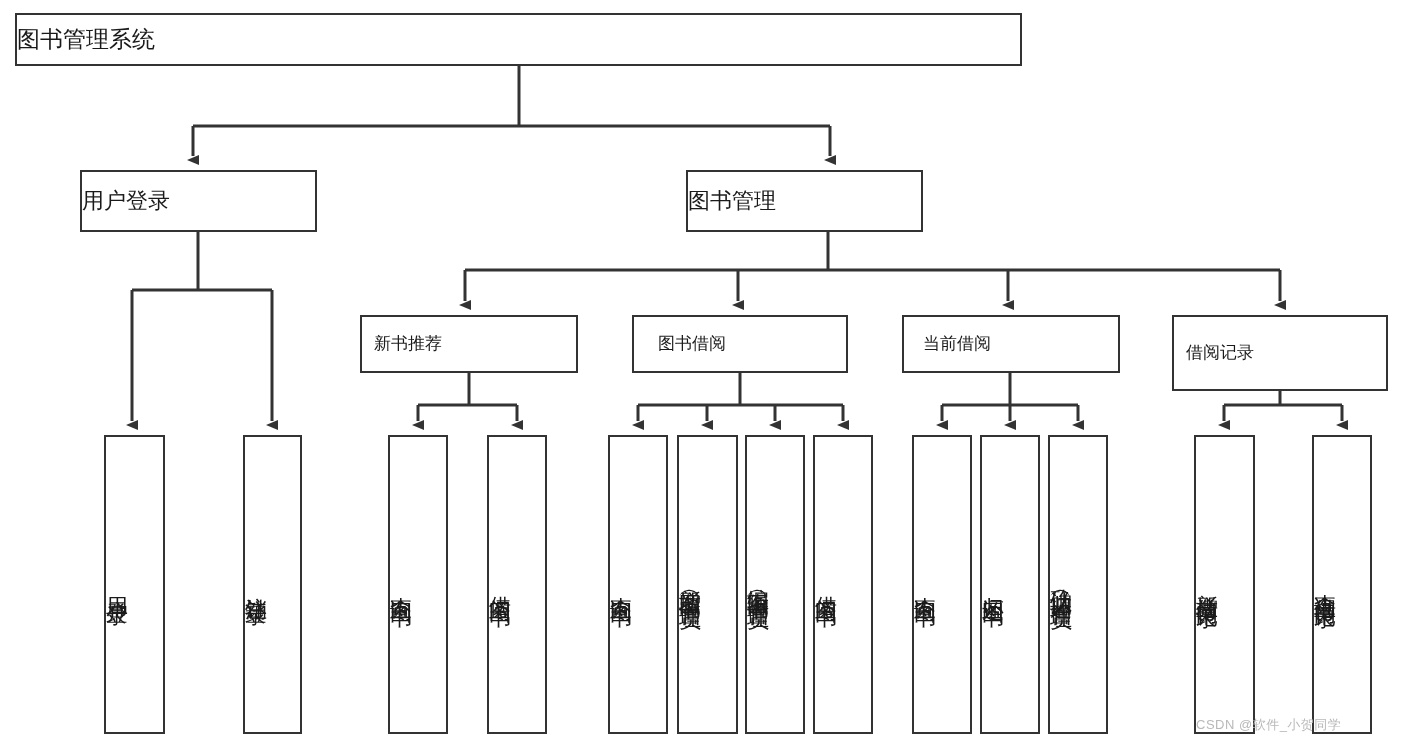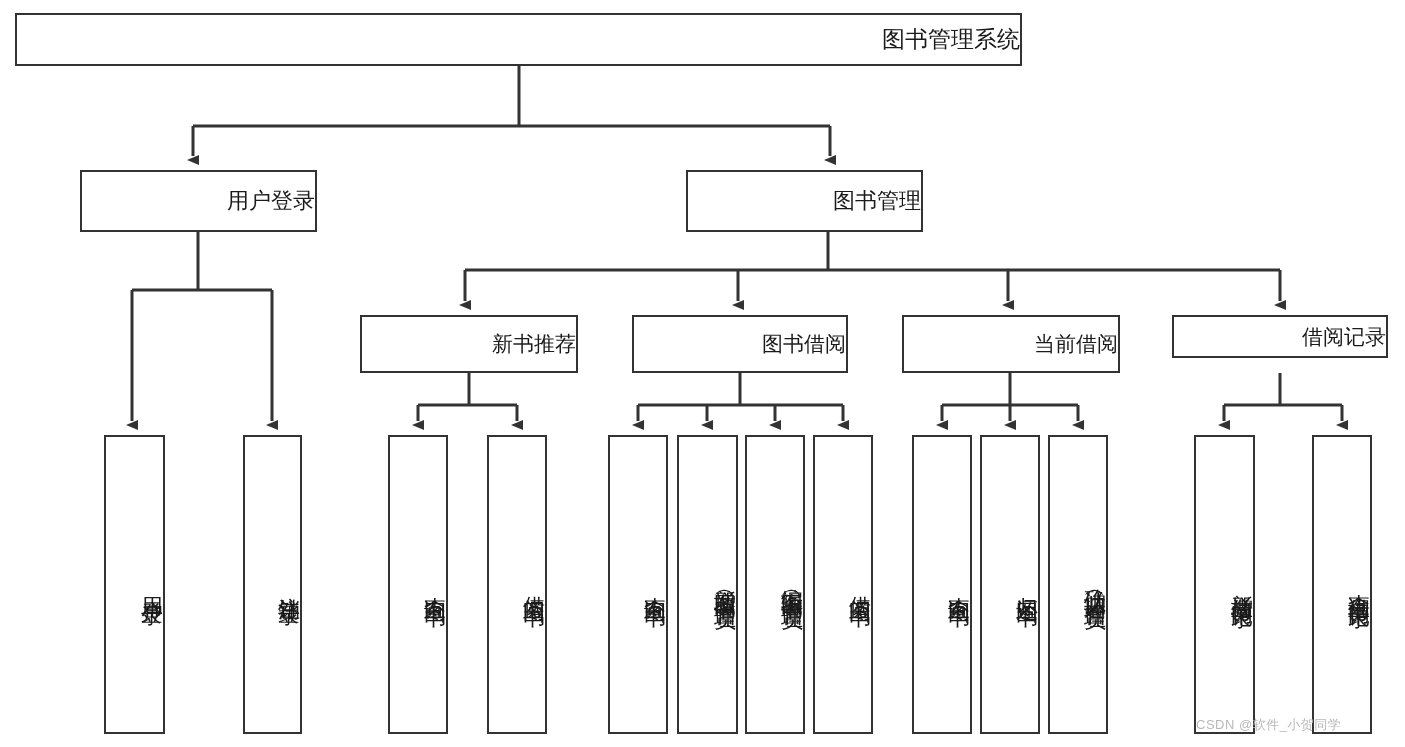--- a/index.html
+++ b/index.html
@@ -25,32 +25,32 @@
     height: 747px;
     pointer-events: none;
   }
   .node {
     position: absolute;
     box-sizing: border-box;
     border: 2px solid #333333;
     background: #ffffff;
     display: flex;
     align-items: center;
-    justify-content: flex-end;
+    justify-content: flex-start;
     color: #1a1a1a;
   }
   .node .label {
     display: block;
     text-align: center;
     line-height: 1.12;
     white-space: nowrap;
   }
   .node-root .label { font-size: 23px; }
   .node-l2 .label  { font-size: 22px; }
-  .node-l3 .label  { font-size: 21px; }
+  .node-l3 .label  { font-size: 17px; margin-left: 12px; }
 
   .node-leaf {
     border-width: 2px;
   }
   .node-leaf .label {
     writing-mode: vertical-rl;
     text-orientation: upright;
     font-size: 22px;
     letter-spacing: 3px;
     line-height: 1;
@@ -127,27 +127,27 @@
   <div class="node node-l2" style="left: 80px; top: 170px; width: 237px; height: 62px; border-color: rgb(51, 51, 51); background: rgb(255, 255, 255); color: rgb(26, 26, 26);">
     <span class="label">用户登录</span>
   </div>
   <div class="node node-l2" style="left: 686px; top: 170px; width: 237px; height: 62px; border-color: rgb(51, 51, 51); background: rgb(255, 255, 255); color: rgb(26, 26, 26);">
     <span class="label">图书管理</span>
   </div>
 
   <div class="node node-l3" style="left: 360px; top: 315px; width: 218px; height: 58px; border-color: rgb(51, 51, 51); background: rgb(255, 255, 255); color: rgb(26, 26, 26);">
     <span class="label">新书推荐</span>
   </div>
-  <div class="node node-l3" style="left: 632px; top: 315px; width: 216px; height: 58px; border-color: rgb(51, 51, 51); background: rgb(255, 255, 255); color: rgb(26, 26, 26);">
+  <div class="node node-l3" style="left: 632px; top: 315px; width: 216px; height: 58px; border-color: rgb(51, 51, 51); background: rgb(255, 255, 255); color: rgb(26, 26, 26); padding-left: 12px;">
     <span class="label">图书借阅</span>
   </div>
   <div class="node node-l3" style="left: 902px; top: 315px; width: 218px; height: 58px; border-color: rgb(51, 51, 51); background: rgb(255, 255, 255); color: rgb(26, 26, 26); padding-left: 7px;">
     <span class="label">当前借阅</span>
   </div>
-  <div class="node node-l3" style="left: 1172px; top: 315px; width: 216px; height: 43px; border-color: rgb(51, 51, 51); background: rgb(255, 255, 255); color: rgb(26, 26, 26);">
+  <div class="node node-l3" style="left: 1172px; top: 315px; width: 216px; height: 76px; border-color: rgb(51, 51, 51); background: rgb(255, 255, 255); color: rgb(26, 26, 26);">
     <span class="label">借阅记录</span>
   </div>
 
   <div class="node node-leaf" style="left: 104px; top: 435px; width: 61px; height: 299px; border-color: rgb(51, 51, 51); background: rgb(255, 255, 255); color: rgb(26, 26, 26);">
     <span class="label">用户登录</span>
   </div>
   <div class="node node-leaf" style="left: 243px; top: 435px; width: 59px; height: 299px; border-color: rgb(51, 51, 51); background: rgb(255, 255, 255); color: rgb(26, 26, 26);">
     <span class="label">注销登录</span>
   </div>
   <div class="node node-leaf" style="left: 388px; top: 435px; width: 60px; height: 299px; border-color: rgb(51, 51, 51); background: rgb(255, 255, 255); color: rgb(26, 26, 26);">

